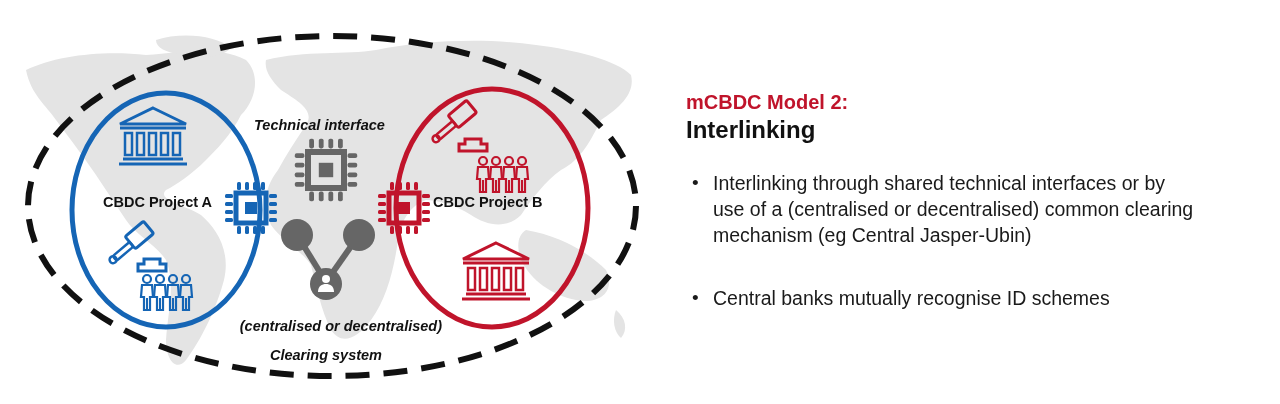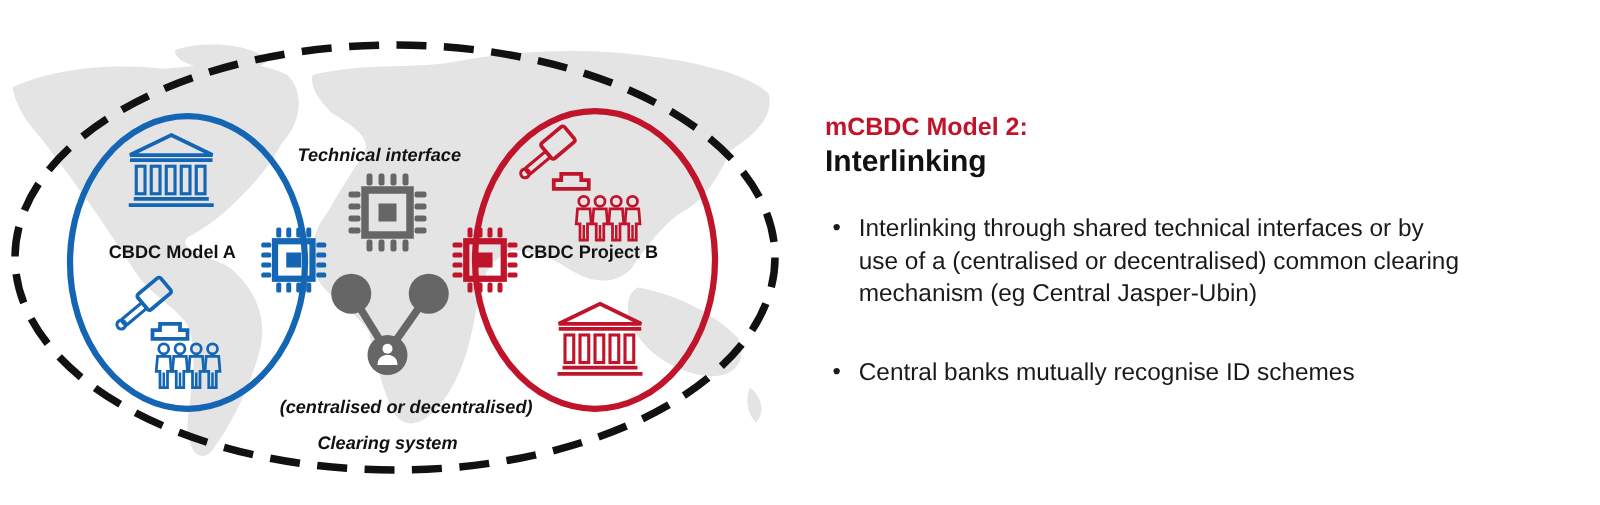--- a/index.html
+++ b/index.html
@@ -1,26 +1,26 @@
 <!DOCTYPE html>
 <html><head>
 <meta charset="utf-8">
 <style>
   html, body { margin: 0; padding: 0; }
   body {
     width: 1280px; height: 404px; overflow: hidden;
     background: #ffffff; position: relative;
     font-family: "Liberation Sans", "DejaVu Sans", sans-serif;
   }
-  #diagram { position: absolute; left: 0; top: 0; width: 680px; height: 404px; }
+  #diagram { position: absolute; left: 16px; top: 0; width: 680px; height: 404px; }
   #diagram svg { position: absolute; left: 0; top: 0; }
   .lbl { position: absolute; white-space: nowrap; color: #111; font-weight: bold; }
   .lbl-sys { font-size: 14.5px; }
   .lbl-it { font-style: italic; font-size: 14.5px; }
-  #panel { position: absolute; left: 660px; top: 88px; width: 585px; }
+  #panel { position: absolute; left: 686px; top: 88px; width: 585px; }
   .title-red { color: #c0142b; font-weight: bold; font-size: 20px; line-height: 28px; }
   .title-black { color: #111; font-weight: bold; font-size: 24px; line-height: 28px; }
   ul.bullets { list-style: none; margin: 0; padding: 0; position: absolute; left: 0; width: 585px; }
   ul.bullets li { position: relative; padding-left: 27px; font-size: 19.5px; line-height: 26px; color: #1a1a1a; }
   ul.bullets li .dot {
     position: absolute; left: 6px; top: 0; font-size: 19px;
   }
   .line { display: block; }
 </style>
 </head>
@@ -143,21 +143,21 @@
       <circle cx="343" cy="235" r="16" stroke="none"></circle>
       <circle cx="310" cy="284" r="16" stroke="none"></circle>
       <g fill="#ffffff" stroke="none">
         <circle cx="310" cy="279" r="4"></circle>
         <path d="M302,292 C302,286 306,284 310,284 C314,284 318,286 318,292 Z"></path>
       </g>
     </g>
   </svg>
 
   <div class="lbl lbl-it" style="left:238px; top:117px;">Technical interface</div>
-  <div class="lbl lbl-sys" style="left:87px; top:194px;">CBDC Model A</div>
+  <div class="lbl lbl-sys" style="left:87px; top:194px;">CBDC Project A</div>
   <div class="lbl lbl-sys" style="left:417px; top:194px;">CBDC Project B</div>
   <div class="lbl lbl-it" style="left:250px; top:303px; width:120px; text-align:center;margin-top:44px;">Clearing system</div>
   <div class="lbl lbl-it" style="left:194px; top:318px; width:232px; text-align:right;">(centralised or decentralised)</div>
 </div>
 
 <div id="panel">
   <div class="title-red">mCBDC Model 2:</div>
   <div class="title-black">Interlinking</div>
 
   <ul class="bullets" style="top:82px;">

